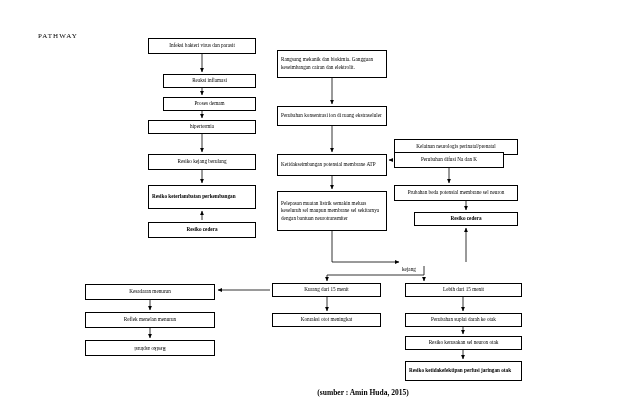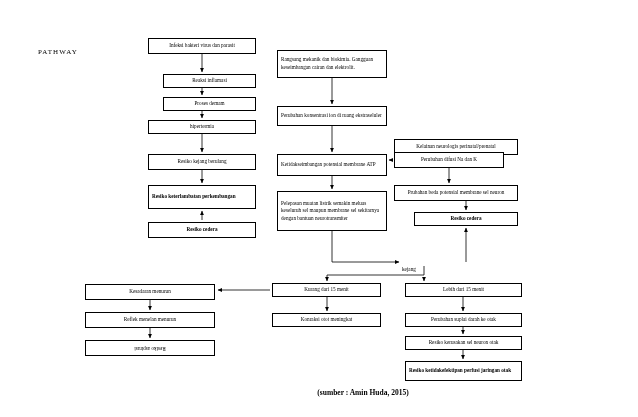--- a/index.html
+++ b/index.html
@@ -46,21 +46,21 @@
     padding-left:44px;
   }
   .flip{transform:rotate(180deg);}
   svg.arrows{position:absolute;left:0;top:0;width:638px;height:417px;pointer-events:none;}
 </style>
 </head>
 <body>
 
 <div id="canvas">
 
-  <div class="title" style="left:38px;top:48px;text-align:right;">PATHWAY</div>
+  <div class="title" style="left:38px;top:32px;text-align:right;">PATHWAY</div>
 
   <svg class="arrows" viewBox="0 0 638 417">
     <defs>
       <marker id="ah" markerWidth="6" markerHeight="6" refX="5" refY="3" orient="auto" markerUnits="strokeWidth">
         <path d="M0,0.6 L5.4,3 L0,5.4 z" fill="#000"></path>
       </marker>
     </defs>
     <g stroke="#000" stroke-width="0.8" fill="none" marker-end="url(#ah)">
 
       <path d="M202,54 L202,72"></path>

